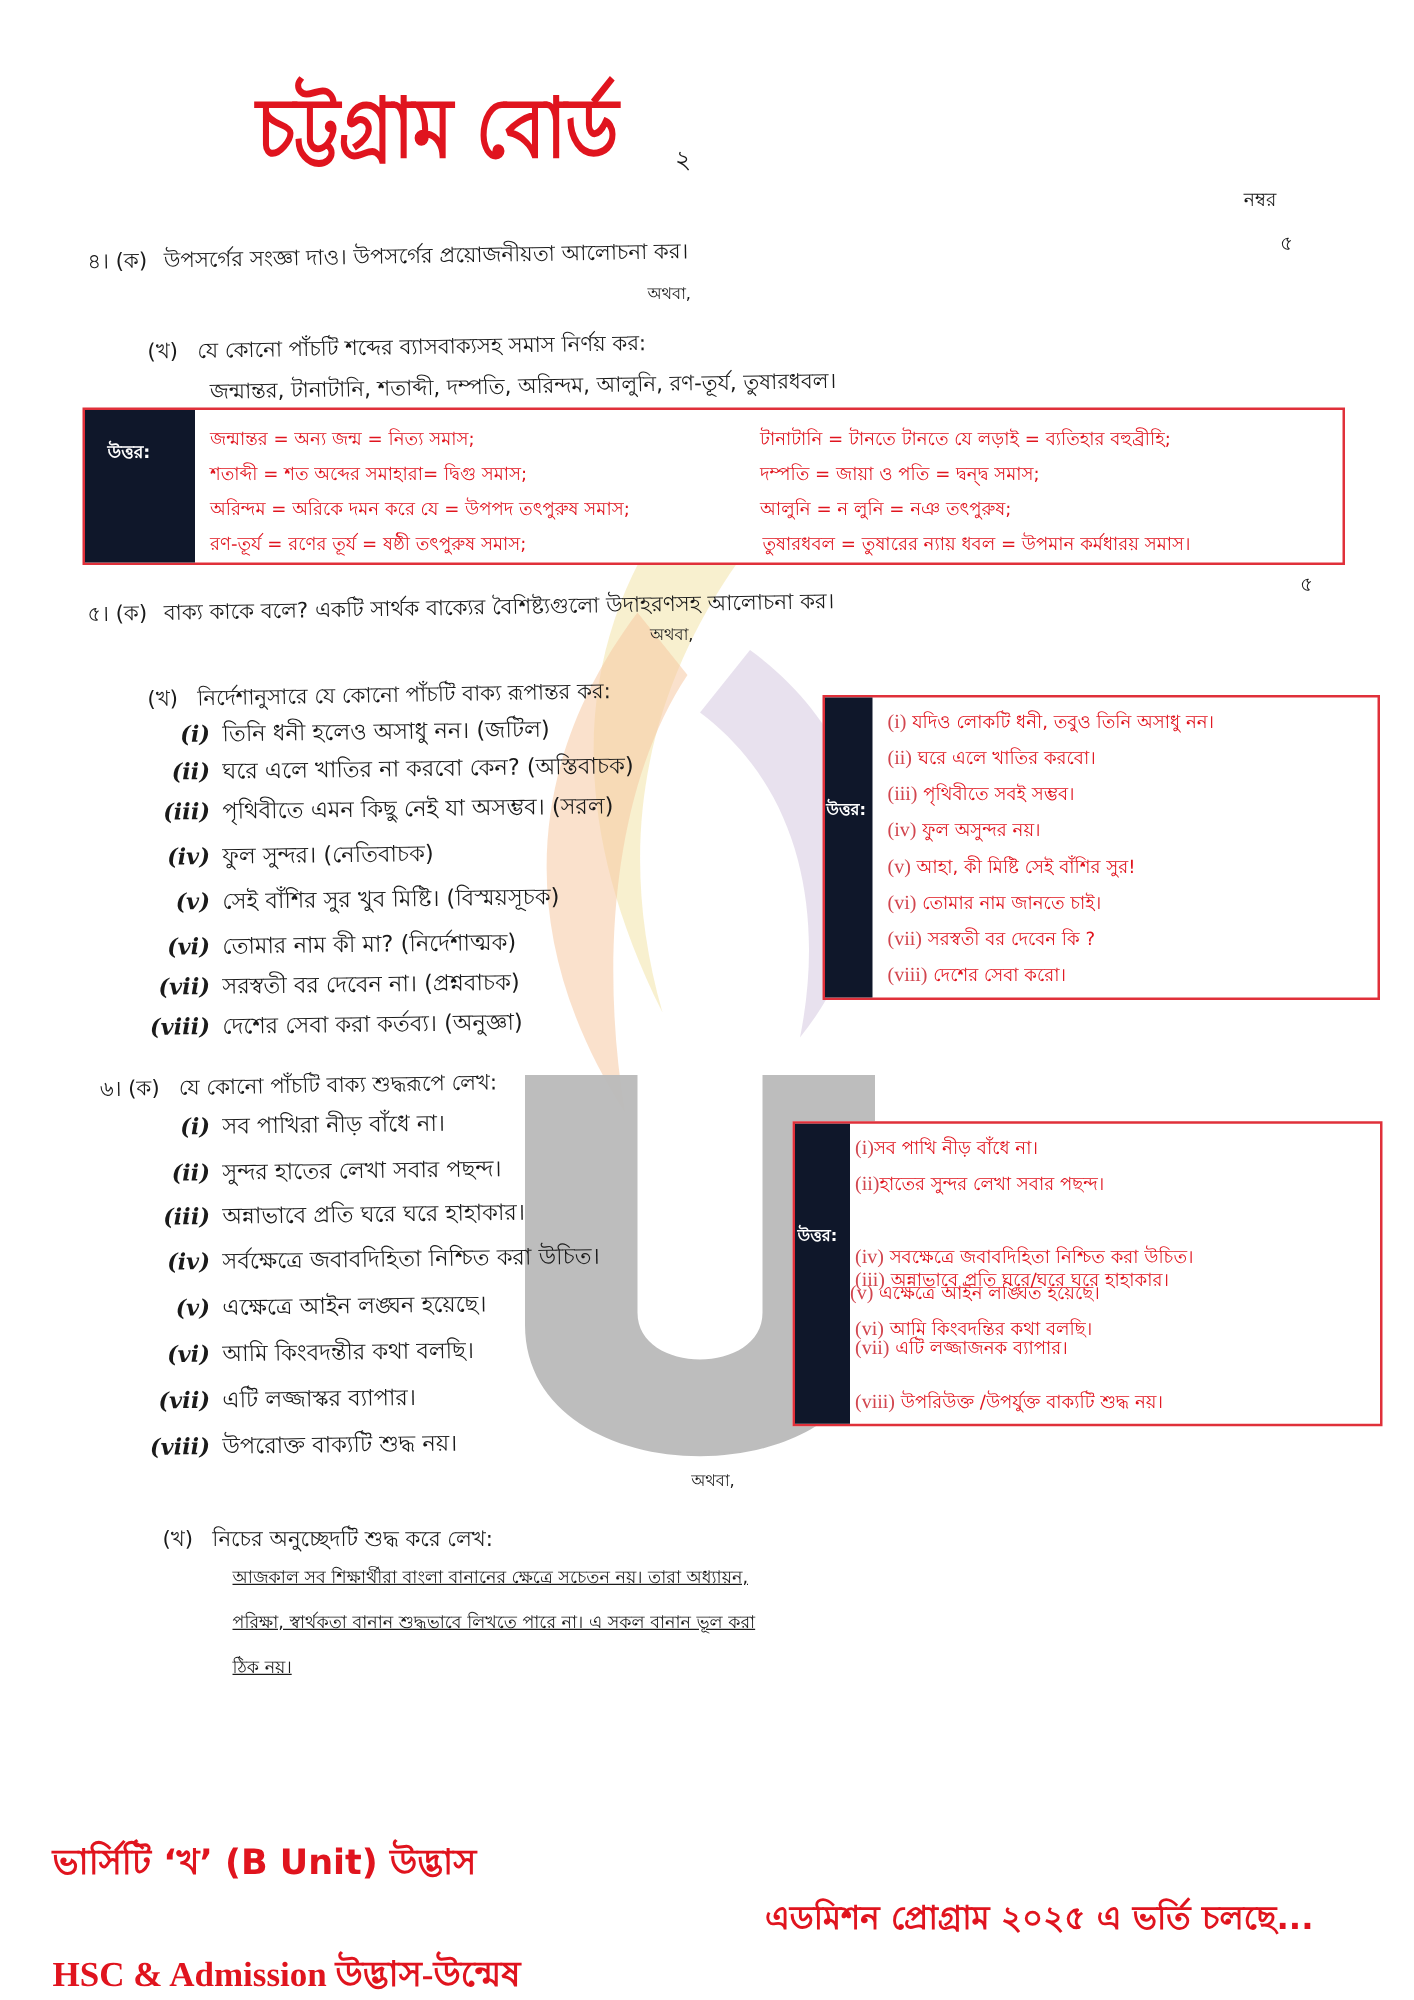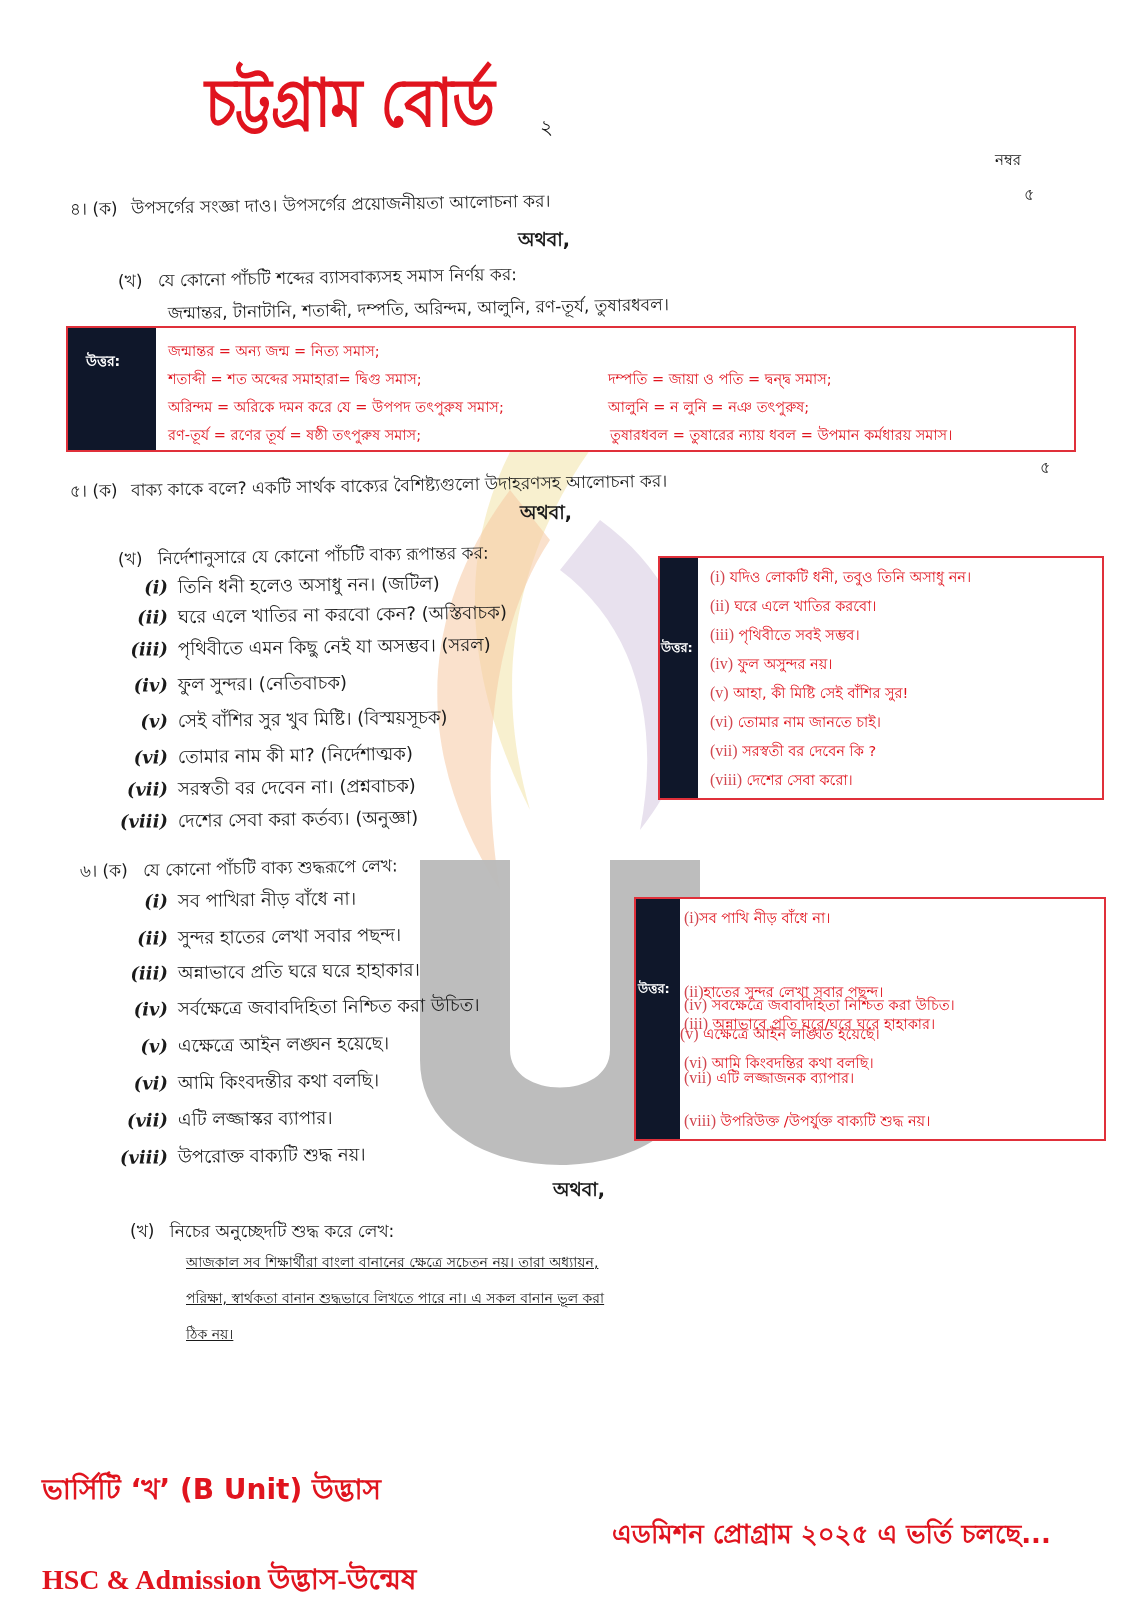--- a/index.html
+++ b/index.html
@@ -4,21 +4,21 @@
 <style>
   html, body { margin:0; padding:0; background:#ffffff; }
   body { width:1131px; height:1600px; position:relative; overflow:hidden; font-family:"DejaVu Sans", sans-serif; color:#1a1a1a; }
   .abs { position:absolute; }
   .board-title { left:205px; top:52px; font-size:58px; font-weight:bold; color:#e0141e; letter-spacing:-1px; transform:scaleY(1.15); transform-origin:left top; }
   .page-num { left:540px; top:112px; font-size:20px; }
   .marks-label { left:995px; top:148px; font-size:15px; }
   .marks { font-size:16px; }
   .q { font-size:17px; white-space:nowrap; }
   .q-tilt { transform:rotate(-1deg); transform-origin:left center; }
-  .center { font-size:19px; font-weight:bold; }
+  .center { font-size:13px; font-weight:normal; }
   .roman { display:inline-block; font-family:"DejaVu Serif", serif; font-style:italic; font-weight:bold; width:58px; text-align:right; margin-right:10px; }
   .item { position:absolute; font-size:18px; white-space:nowrap; transform:rotate(-0.8deg); transform-origin:left center; }
 
   
   .ans-box { position:absolute; border:2px solid #e0303a; background:#fff; }
   .ans-tab { position:absolute; left:0; top:0; bottom:0; background:#0f172a; color:#fff; font-size:14px; font-weight:bold; }
   .ans-tab span { position:absolute; }
   .ans-text { position:absolute; color:#e0141e; font-size:14.5px; white-space:nowrap; }
   .ans-roman { font-family:"Liberation Serif", serif; color:#d2464f; font-size:16px; }
 
@@ -55,20 +55,21 @@
 <div class="abs q q-tilt" style="left:168px;top:300px;">জন্মান্তর, টানাটানি, শতাব্দী, দম্পতি, অরিন্দম, আলুনি, রণ-তূর্য, তুষারধবল।</div>
 
 <div class="ans-box" style="left:66px;top:326px;width:1006px;height:122px;">
   <div class="ans-tab" style="width:88px;">
     <span style="left:18px;top:22px;">উত্তর:</span>
   </div>
   <div class="ans-text" style="left:100px;top:12px;">জন্মান্তর = অন্য জন্ম = নিত্য সমাস;</div>
   <div class="ans-text" style="left:100px;top:40px;">শতাব্দী = শত অব্দের সমাহারা= দ্বিগু সমাস;</div>
   <div class="ans-text" style="left:100px;top:68px;">অরিন্দম = অরিকে দমন করে যে = উপপদ তৎপুরুষ সমাস;</div>
   <div class="ans-text" style="left:100px;top:96px;">রণ-তূর্য = রণের তূর্য = ষষ্ঠী তৎপুরুষ সমাস;</div>
+  <div class="ans-text" style="left:540px;top:12px;">টানাটানি = টানতে টানতে যে লড়াই = ব্যতিহার বহুব্রীহি;</div>
   <div class="ans-text" style="left:540px;top:40px;">দম্পতি = জায়া ও পতি = দ্বন্দ্ব সমাস;</div>
   <div class="ans-text" style="left:540px;top:68px;">আলুনি = ন লুনি = নঞ তৎপুরুষ;</div>
   <div class="ans-text" style="left:542px;top:96px;">তুষারধবল = তুষারের ন্যায় ধবল = উপমান কর্মধারয় সমাস।</div>
 </div>
 
 <div class="abs q q-tilt" style="left:70px;top:478px;">
   <span>৫। (ক)</span>
   <span style="margin-left:8px;">বাক্য কাকে বলে? একটি সার্থক বাক্যের বৈশিষ্ট্যগুলো উদাহরণসহ আলোচনা কর।</span>
 </div>
 <div class="abs marks" style="left:1040px;top:455px;">৫</div>
@@ -113,21 +114,21 @@
 <div class="item" style="left:110px;top:1033px;"><span class="roman">(v)</span><span>এক্ষেত্রে আইন লঙ্ঘন হয়েছে।</span></div>
 <div class="item" style="left:110px;top:1070px;"><span class="roman">(vi)</span><span>আমি কিংবদন্তীর কথা বলছি।</span></div>
 <div class="item" style="left:110px;top:1107px;"><span class="roman">(vii)</span><span>এটি লজ্জাস্কর ব্যাপার।</span></div>
 <div class="item" style="left:110px;top:1144px;"><span class="roman">(viii)</span><span>উপরোক্ত বাক্যটি শুদ্ধ নয়।</span></div>
 
 <div class="ans-box" style="left:634px;top:897px;width:468px;height:240px;">
   <div class="ans-tab" style="width:44px;">
     <span style="left:2px;top:80px;font-size:13px;">উত্তর:</span>
   </div>
   <div class="ans-text" style="left:48px;top:8px;"><span class="ans-roman">(i)</span><span>সব পাখি নীড় বাঁধে না।</span></div>
-  <div class="ans-text" style="left:48px;top:37px;margin-top:45px;"><span class="ans-roman">(ii)</span><span>হাতের সুন্দর লেখা সবার পছন্দ।</span></div>
+  <div class="ans-text" style="left:48px;top:37px;"><span class="ans-roman">(ii)</span><span>হাতের সুন্দর লেখা সবার পছন্দ।</span></div>
   <div class="ans-text" style="left:48px;top:66px;margin-top:48px;"><span class="ans-roman">(iii)</span><span> অন্নাভাবে প্রতি ঘরে/ঘরে ঘরে হাহাকার।</span></div>
   <div class="ans-text" style="left:48px;top:95px;"><span class="ans-roman">(iv)</span><span> সবক্ষেত্রে জবাবদিহিতা নিশ্চিত করা উচিত।</span></div>
   <div class="ans-text" style="left:44px;top:124px;"><span class="ans-roman">(v)</span><span> এক্ষেত্রে আইন লঙ্ঘিত হয়েছে।</span></div>
   <div class="ans-text" style="left:48px;top:153px;"><span class="ans-roman">(vi)</span><span> আমি কিংবদন্তির কথা বলছি।</span></div>
   <div class="ans-text" style="left:48px;top:168px;"><span class="ans-roman">(vii)</span><span> এটি লজ্জাজনক ব্যাপার।</span></div>
   <div class="ans-text" style="left:48px;top:211px;"><span class="ans-roman">(viii)</span><span> উপরিউক্ত /উপর্যুক্ত বাক্যটি শুদ্ধ নয়।</span></div>
 </div>
 
 <div class="abs center" style="left:553px;top:1175px;">অথবা,</div>
 <div class="abs q" style="left:130px;top:1218px;">

